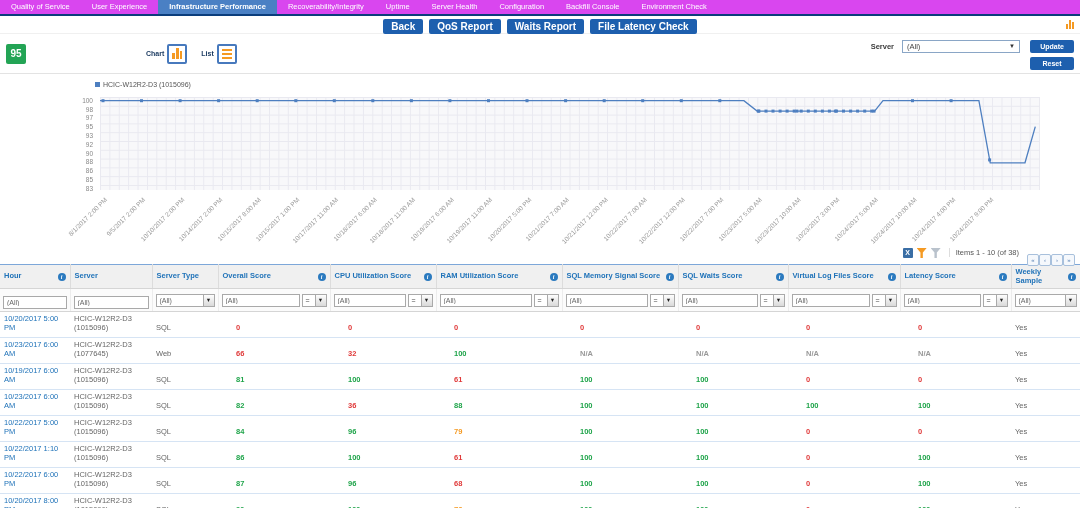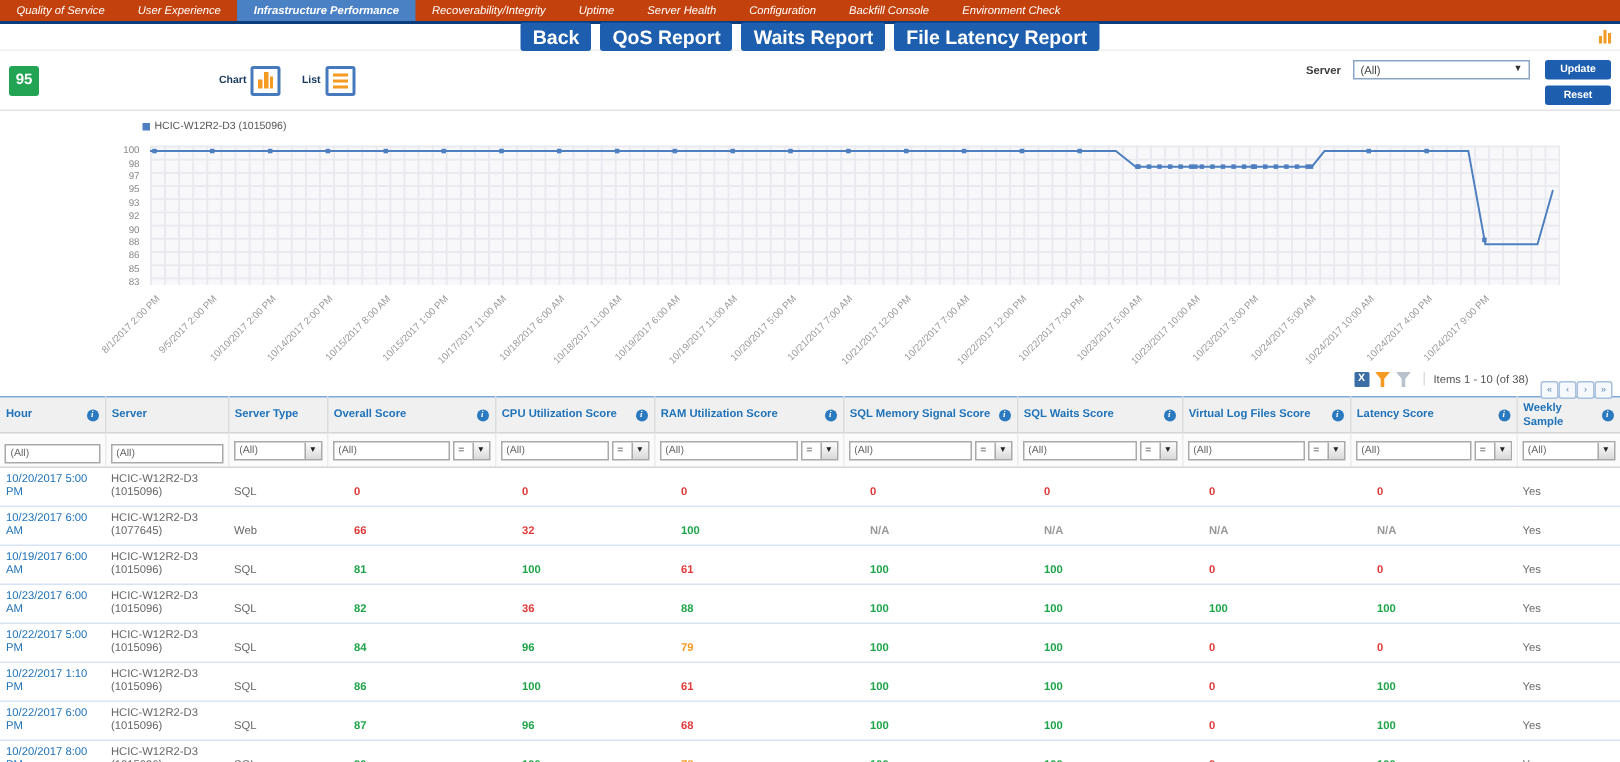--- a/index.html
+++ b/index.html
@@ -1,27 +1,27 @@
 <!DOCTYPE html>
 <html><head>
 <meta charset="utf-8">
 <style>
   * { box-sizing: border-box; margin: 0; padding: 0; }
   body { font-family: "Liberation Sans", sans-serif; background: #fff; }
   .app { width: 1080px; height: 508px; overflow: hidden; position: relative; background: #fff; }
 
   
-  .navbar { height: 14px; background: #c2410c; display: flex; align-items: stretch; font-style: italic; }
+  .navbar { height: 14px; background: #d946ef; display: flex; align-items: stretch; }
   .nav-tab { color: #fff; font-size: 7.5px; line-height: 14px; padding: 0 11px; cursor: pointer; white-space: nowrap; }
   .nav-tab.active { background: #4a80c4; font-weight: bold; }
   .nav-strip { height: 2px; background: #0b3d7c; }
 
   
   .toolbar { height: 18px; background: #fff; display: flex; align-items: center; justify-content: center; position: relative; border-bottom: 1px solid #f0f0f0; }
-  .tb-btn { background: #1d5fae; color: #fff; font-size: 13px; font-weight: bold; border: none; border-radius: 2px; padding: 2px 8px; margin: 0 3px; cursor: pointer; font-family: inherit; }
+  .tb-btn { background: #1d5fae; color: #fff; font-size: 10px; font-weight: bold; border: none; border-radius: 2px; padding: 2px 8px; margin: 0 3px; cursor: pointer; font-family: inherit; }
   .mini-chart-icon { position: absolute; right: 6px; top: 3px; display: flex; align-items: flex-end; gap: 1px; height: 10px; }
   .mini-chart-icon i { display: block; width: 2px; background: #f59a23; }
 
   
   .report-header { height: 40px; border-bottom: 1px solid #e3e3e3; display: flex; align-items: center; padding: 0 6px; }
   .score-badge { width: 20px; height: 20px; background: #23a455; color: #fff; font-size: 10px; font-weight: bold; border-radius: 2px; display: flex; align-items: center; justify-content: center; flex: 0 0 auto; }
   .rh-text { margin-left: 8px; flex: 0 1 auto; }
   .rh-title { color: #2073b9; font-size: 8.5px; font-weight: bold; }
   .rh-sub { color: #333; font-size: 7.5px; margin-top: 3px; }
   .view-toggles { display: flex; align-items: center; margin-left: 120px; gap: 14px; }
@@ -99,21 +99,21 @@
       <div class="nav-tab">Recoverability/Integrity</div>
       <div class="nav-tab">Uptime</div>
       <div class="nav-tab">Server Health</div>
       <div class="nav-tab">Configuration</div>
       <div class="nav-tab">Backfill Console</div>
       <div class="nav-tab">Environment Check</div>
     </div>
   <div class="nav-strip"></div>
 
   <div class="toolbar">
-    <span><button class="tb-btn">Back</button><button class="tb-btn">QoS Report</button><button class="tb-btn">Waits Report</button><button class="tb-btn">File Latency Report</button></span>
+    <span><button class="tb-btn">Back</button><button class="tb-btn">QoS Report</button><button class="tb-btn">Waits Report</button><button class="tb-btn">File Latency Check</button></span>
     <span class="mini-chart-icon">
       <i style="height:5px"></i>
         <i style="height:9px"></i>
         <i style="height:7px"></i>
     </span>
   </div>
 
   <div class="report-header">
     <div class="score-badge">95</div>
     <div class="view-toggles">

